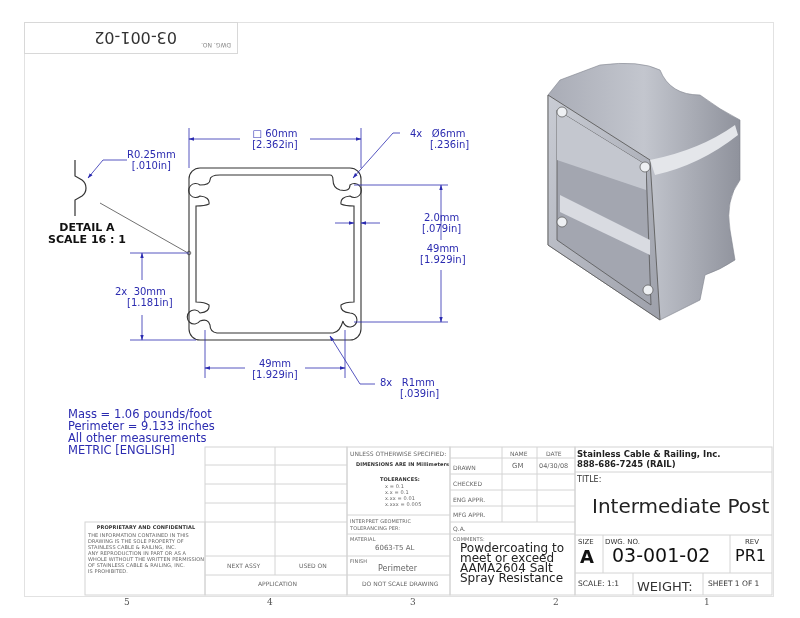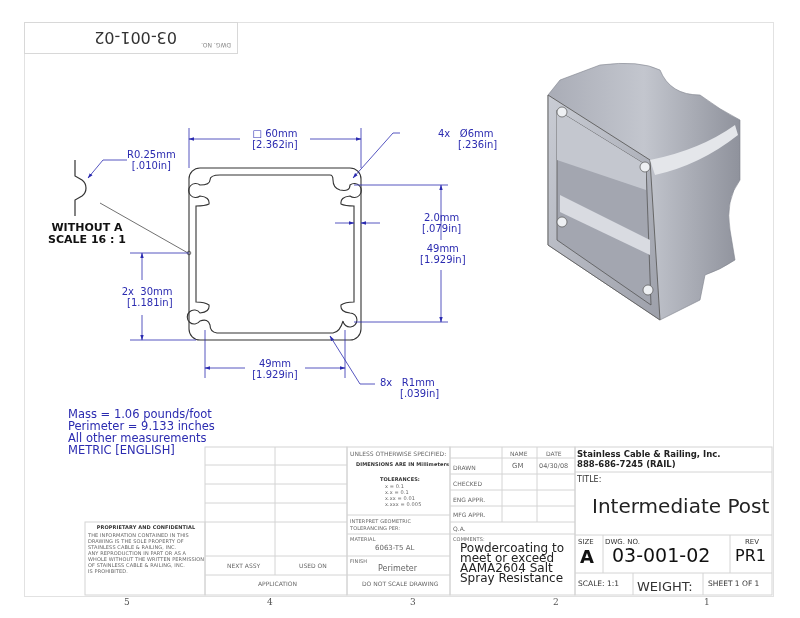--- a/index.html
+++ b/index.html
@@ -138,41 +138,41 @@
     <line x1="633" y1="573" x2="633" y2="595"></line>
     <line x1="703" y1="573" x2="703" y2="595"></line>
   </g>
 </svg>
 
 <div class="abs dim" style="left:127px; top:149px;">
   <div>R0.25mm</div>
   <div>[.010in]</div>
 </div>
 <div class="abs" style="left:44px; top:222px; font-size:11px; font-weight:bold; line-height:12px; text-align:center; color:#111; width:86px;">
-  <div>WITHOUT A</div>
+  <div>DETAIL A</div>
   <div>SCALE 16 : 1</div>
 </div>
 
 <div class="abs dim" style="left:245px; top:128px; width:60px;">
   <div>□  60mm</div>
   <div>[2.362in]</div>
 </div>
-<div class="abs dim" style="left:410px; top:128px; text-align:left;margin-left:28px;">
+<div class="abs dim" style="left:410px; top:128px; text-align:left;">
   <div><span>4x</span>&nbsp;&nbsp;&nbsp;<span>Ø6mm</span></div>
   <div style="padding-left:20px;">[.236in]</div>
 </div>
 <div class="abs dim" style="left:386px; top:212px;margin-left:36px;">
   <div>2.0mm</div>
   <div>[.079in]</div>
 </div>
 <div class="abs dim" style="left:420px; top:243px;">
   <div>49mm</div>
   <div>[1.929in]</div>
 </div>
-<div class="abs dim" style="left:115px; top:286px; text-align:right;">
+<div class="abs dim" style="left:115px; top:286px; text-align:left;">
   <div><span>2x</span>&nbsp;&nbsp;<span>30mm</span></div>
   <div style="padding-left:12px;">[1.181in]</div>
 </div>
 <div class="abs dim" style="left:248px; top:358px; width:54px;">
   <div>49mm</div>
   <div>[1.929in]</div>
 </div>
 <div class="abs dim" style="left:380px; top:377px; text-align:left;">
   <div><span>8x</span>&nbsp;&nbsp;&nbsp;<span>R1mm</span></div>
   <div style="padding-left:20px;">[.039in]</div>

